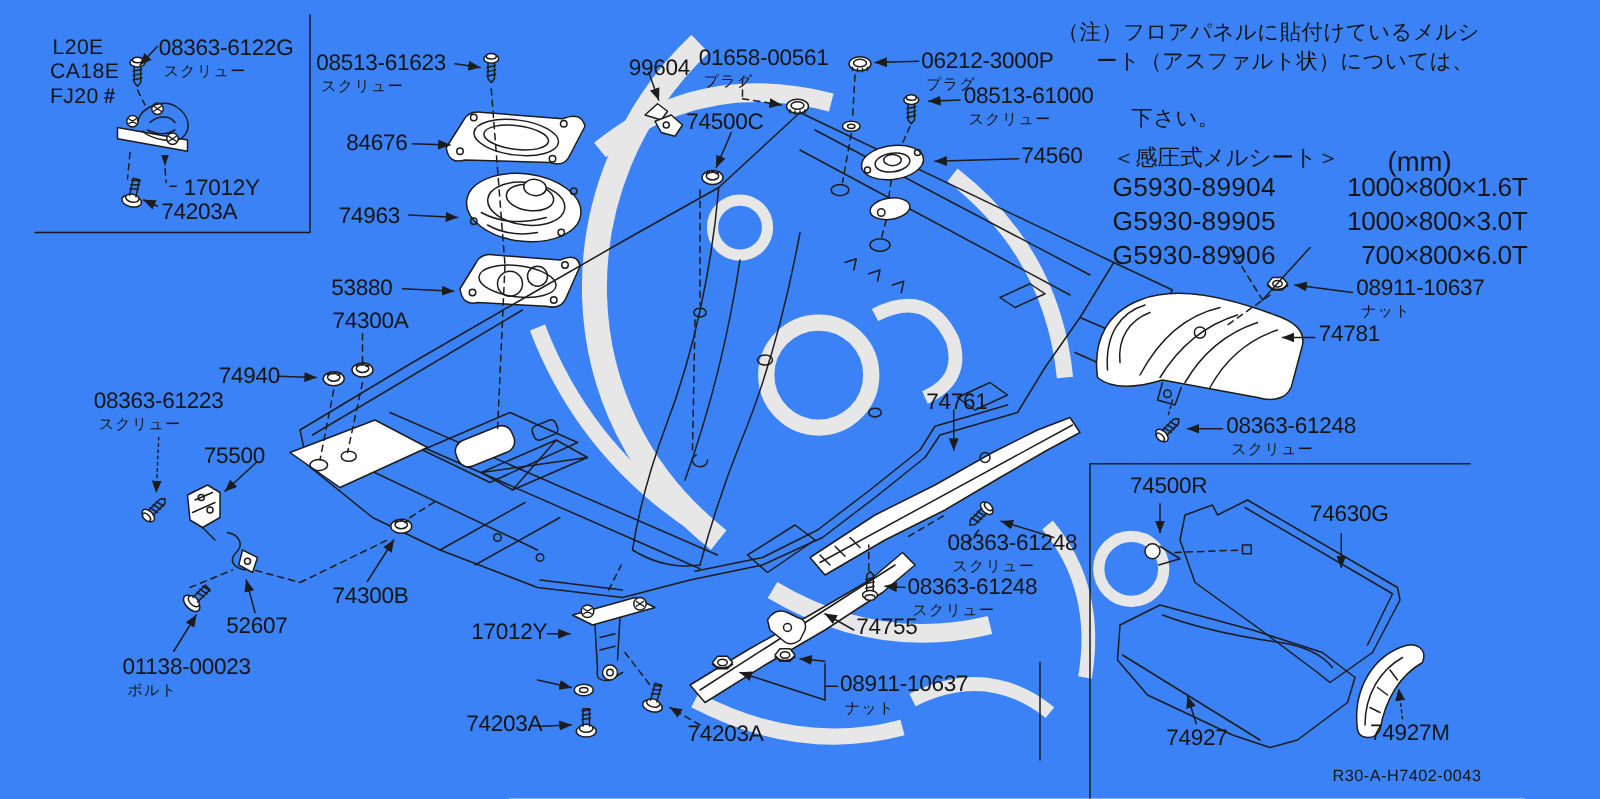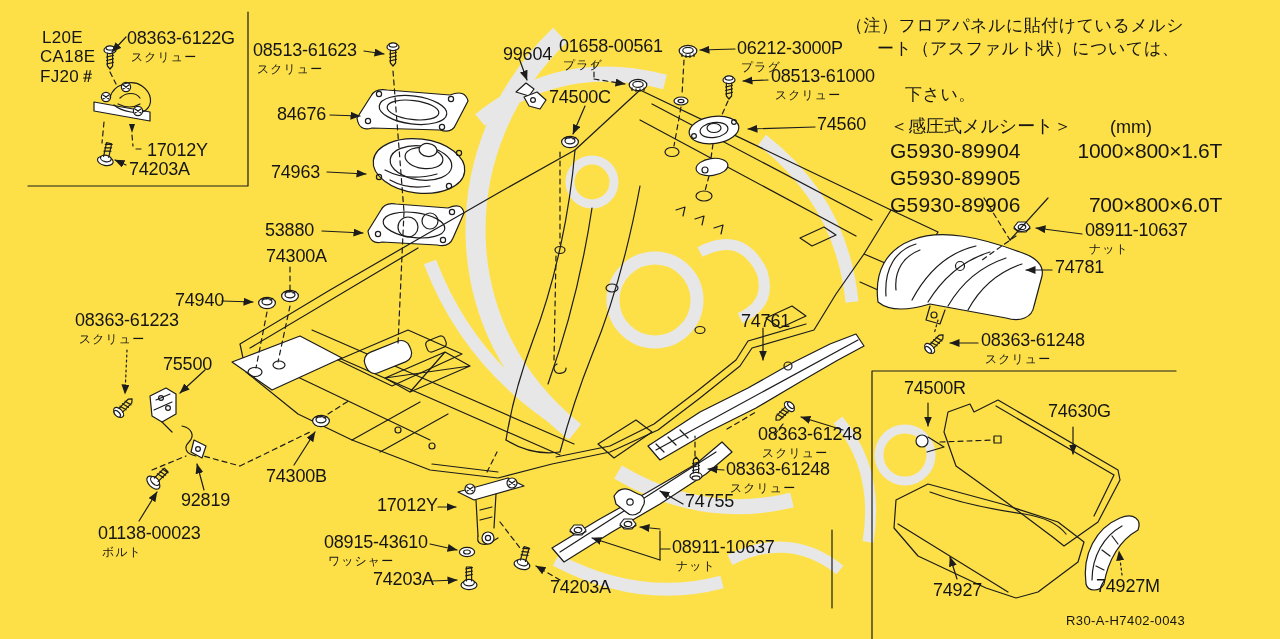--- a/index.html
+++ b/index.html
@@ -1,29 +1,29 @@
 <!DOCTYPE html>
 <html><head>
 <meta charset="utf-8">
 <style>
   html,body{margin:0;padding:0;background:#fff;}
-  .stage{position:relative;width:1280px;height:639px;background:#fde047;overflow:hidden;
+  .stage{position:relative;width:1280px;height:639px;background:#3b82f6;overflow:hidden;
          font-family:"Liberation Sans","DejaVu Sans",sans-serif;color:#151515;}
   svg.art{position:absolute;left:0;top:0;}
   svg.art *{vector-effect:none;}
   .ink{stroke:#1c1c1c;stroke-width:1.2;fill:none;stroke-linecap:round;stroke-linejoin:round;}
   .fillw{fill:#ffffff;}
   .dash{stroke-dasharray:5 4;}
   .dot{stroke-dasharray:2 3;}
   .wm{fill:none;stroke:#e7e7e7;}
   .lbl{position:absolute;font-size:18px;line-height:1.05;letter-spacing:-0.2px;white-space:nowrap;}
   .lbl .sub{font-size:12px;letter-spacing:1px;margin-top:3px;margin-left:4px;}
   .note-line{position:absolute;font-size:17px;white-space:nowrap;letter-spacing:0.5px;}
   .mel-head{position:absolute;font-size:18px;white-space:nowrap;}
-  .mel-unit{position:absolute;font-size:18px;white-space:nowrap;}
+  .mel-unit{position:absolute;font-size:22px;white-space:nowrap;}
   .mel-code{position:absolute;font-size:21px;letter-spacing:0.2px;white-space:nowrap;}
   .mel-size{position:absolute;font-size:21px;width:186px;text-align:right;white-space:nowrap;letter-spacing:-0.3px;}
   .engine{position:absolute;font-size:17px;white-space:nowrap;letter-spacing:0.3px;}
   .dwg-num{position:absolute;font-size:13px;letter-spacing:0.4px;white-space:nowrap;}
 </style>
 </head>
 <body>
 
 <div class="stage">
 
@@ -380,35 +380,31 @@
     <div>74940</div>
   </div>
   <div class="lbl" style="left:75px;top:311px">
     <div>08363-61223</div>
     <div class="sub">スクリュー</div>
   </div>
   <div class="lbl" style="left:163px;top:355px">
     <div>75500</div>
   </div>
   <div class="lbl" style="left:181px;top:491px">
-    <div>92819</div>
+    <div>52607</div>
   </div>
   <div class="lbl" style="left:98px;top:524px">
     <div>01138-00023</div>
     <div class="sub">ボルト</div>
   </div>
   <div class="lbl" style="left:266px;top:467px">
     <div>74300B</div>
   </div>
   <div class="lbl" style="left:377px;top:496px">
     <div>17012Y</div>
-  </div>
-  <div class="lbl" style="left:324px;top:533px">
-    <div>08915-43610</div>
-    <div class="sub">ワッシャー</div>
   </div>
   <div class="lbl" style="left:373px;top:570px">
     <div>74203A</div>
   </div>
   <div class="lbl" style="left:550px;top:578px">
     <div>74203A</div>
   </div>
   <div class="lbl" style="left:741px;top:312px">
     <div>74761</div>
   </div>
@@ -453,18 +449,19 @@
 
   <div class="note-line" style="left:846px;top:14px">（注）フロアパネルに貼付けているメルシ</div>
   <div class="note-line" style="left:877px;top:37px">ート（アスファルト状）については、</div>
   <div class="note-line" style="left:905px;top:83px">下さい。</div>
 
   <div class="mel-head" style="left:890px;top:114px">＜感圧式メルシート＞</div>
   <div class="mel-unit" style="left:1110px;top:117px">(mm)</div>
   <div class="mel-code" style="left:890px;top:139px">G5930-89904</div>
   <div class="mel-size" style="left:1036px;top:139px">1000×800×1.6T</div>
   <div class="mel-code" style="left:890px;top:166px">G5930-89905</div>
+  <div class="mel-size" style="left:1036px;top:166px">1000×800×3.0T</div>
   <div class="mel-code" style="left:890px;top:193px">G5930-89906</div>
   <div class="mel-size" style="left:1036px;top:193px">700×800×6.0T</div>
 
   <div class="dwg-num" style="left:1066px;top:613px">R30-A-H7402-0043</div>
 
 </div>
 
 </body></html>

